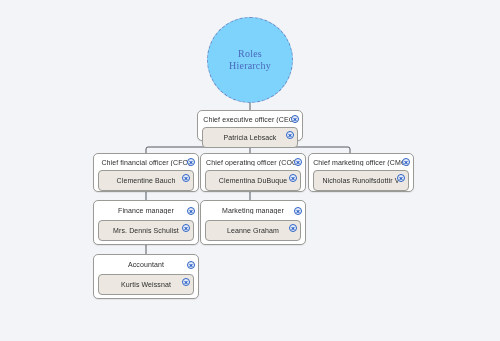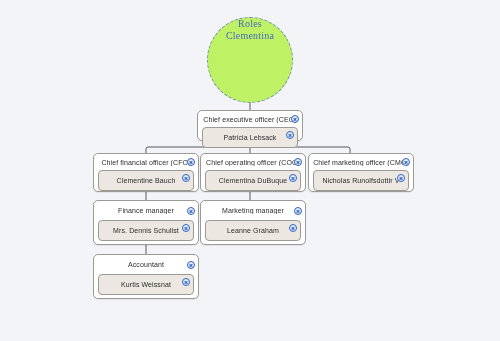--- a/index.html
+++ b/index.html
@@ -27,24 +27,25 @@
     height: 341px;
     pointer-events: none;
   }
   .root-node {
     position: absolute;
     left: 207px;
     top: 17px;
     width: 86px;
     height: 86px;
     border-radius: 50%;
-    background: #bef264;
+    background: #7dd3fc;
     border: 1px dashed #6f86c2;
     box-sizing: border-box;
     display: flex;
+    align-items: center;
     justify-content: center;
     z-index: 3;
   }
   .root-label {
     font-family: "Liberation Serif", serif;
     font-size: 10px;
     line-height: 12px;
     color: #4a69bd;
     text-align: center;
     letter-spacing: 0.2px;
@@ -142,21 +143,21 @@
 
       <path d="M250,192 L250,200"></path>
 
       <path d="M146,245 L146,254"></path>
     </g>
   </svg>
 
   <div class="root-node">
     <div class="root-label">
       <span>Roles</span><br>
-      <span>Clementina</span>
+      <span>Hierarchy</span>
     </div>
   </div>
 
   <div class="card" style="left:197px; top:110px; width:106px; height:31px;">
     <div class="card-title-row">
       <span class="card-title">Chief executive officer (CEO)</span>
       <span class="close-badge badge-title"></span>
     </div>
     <div class="person-box">
       <span class="person-name">Patricia Lebsack</span>

